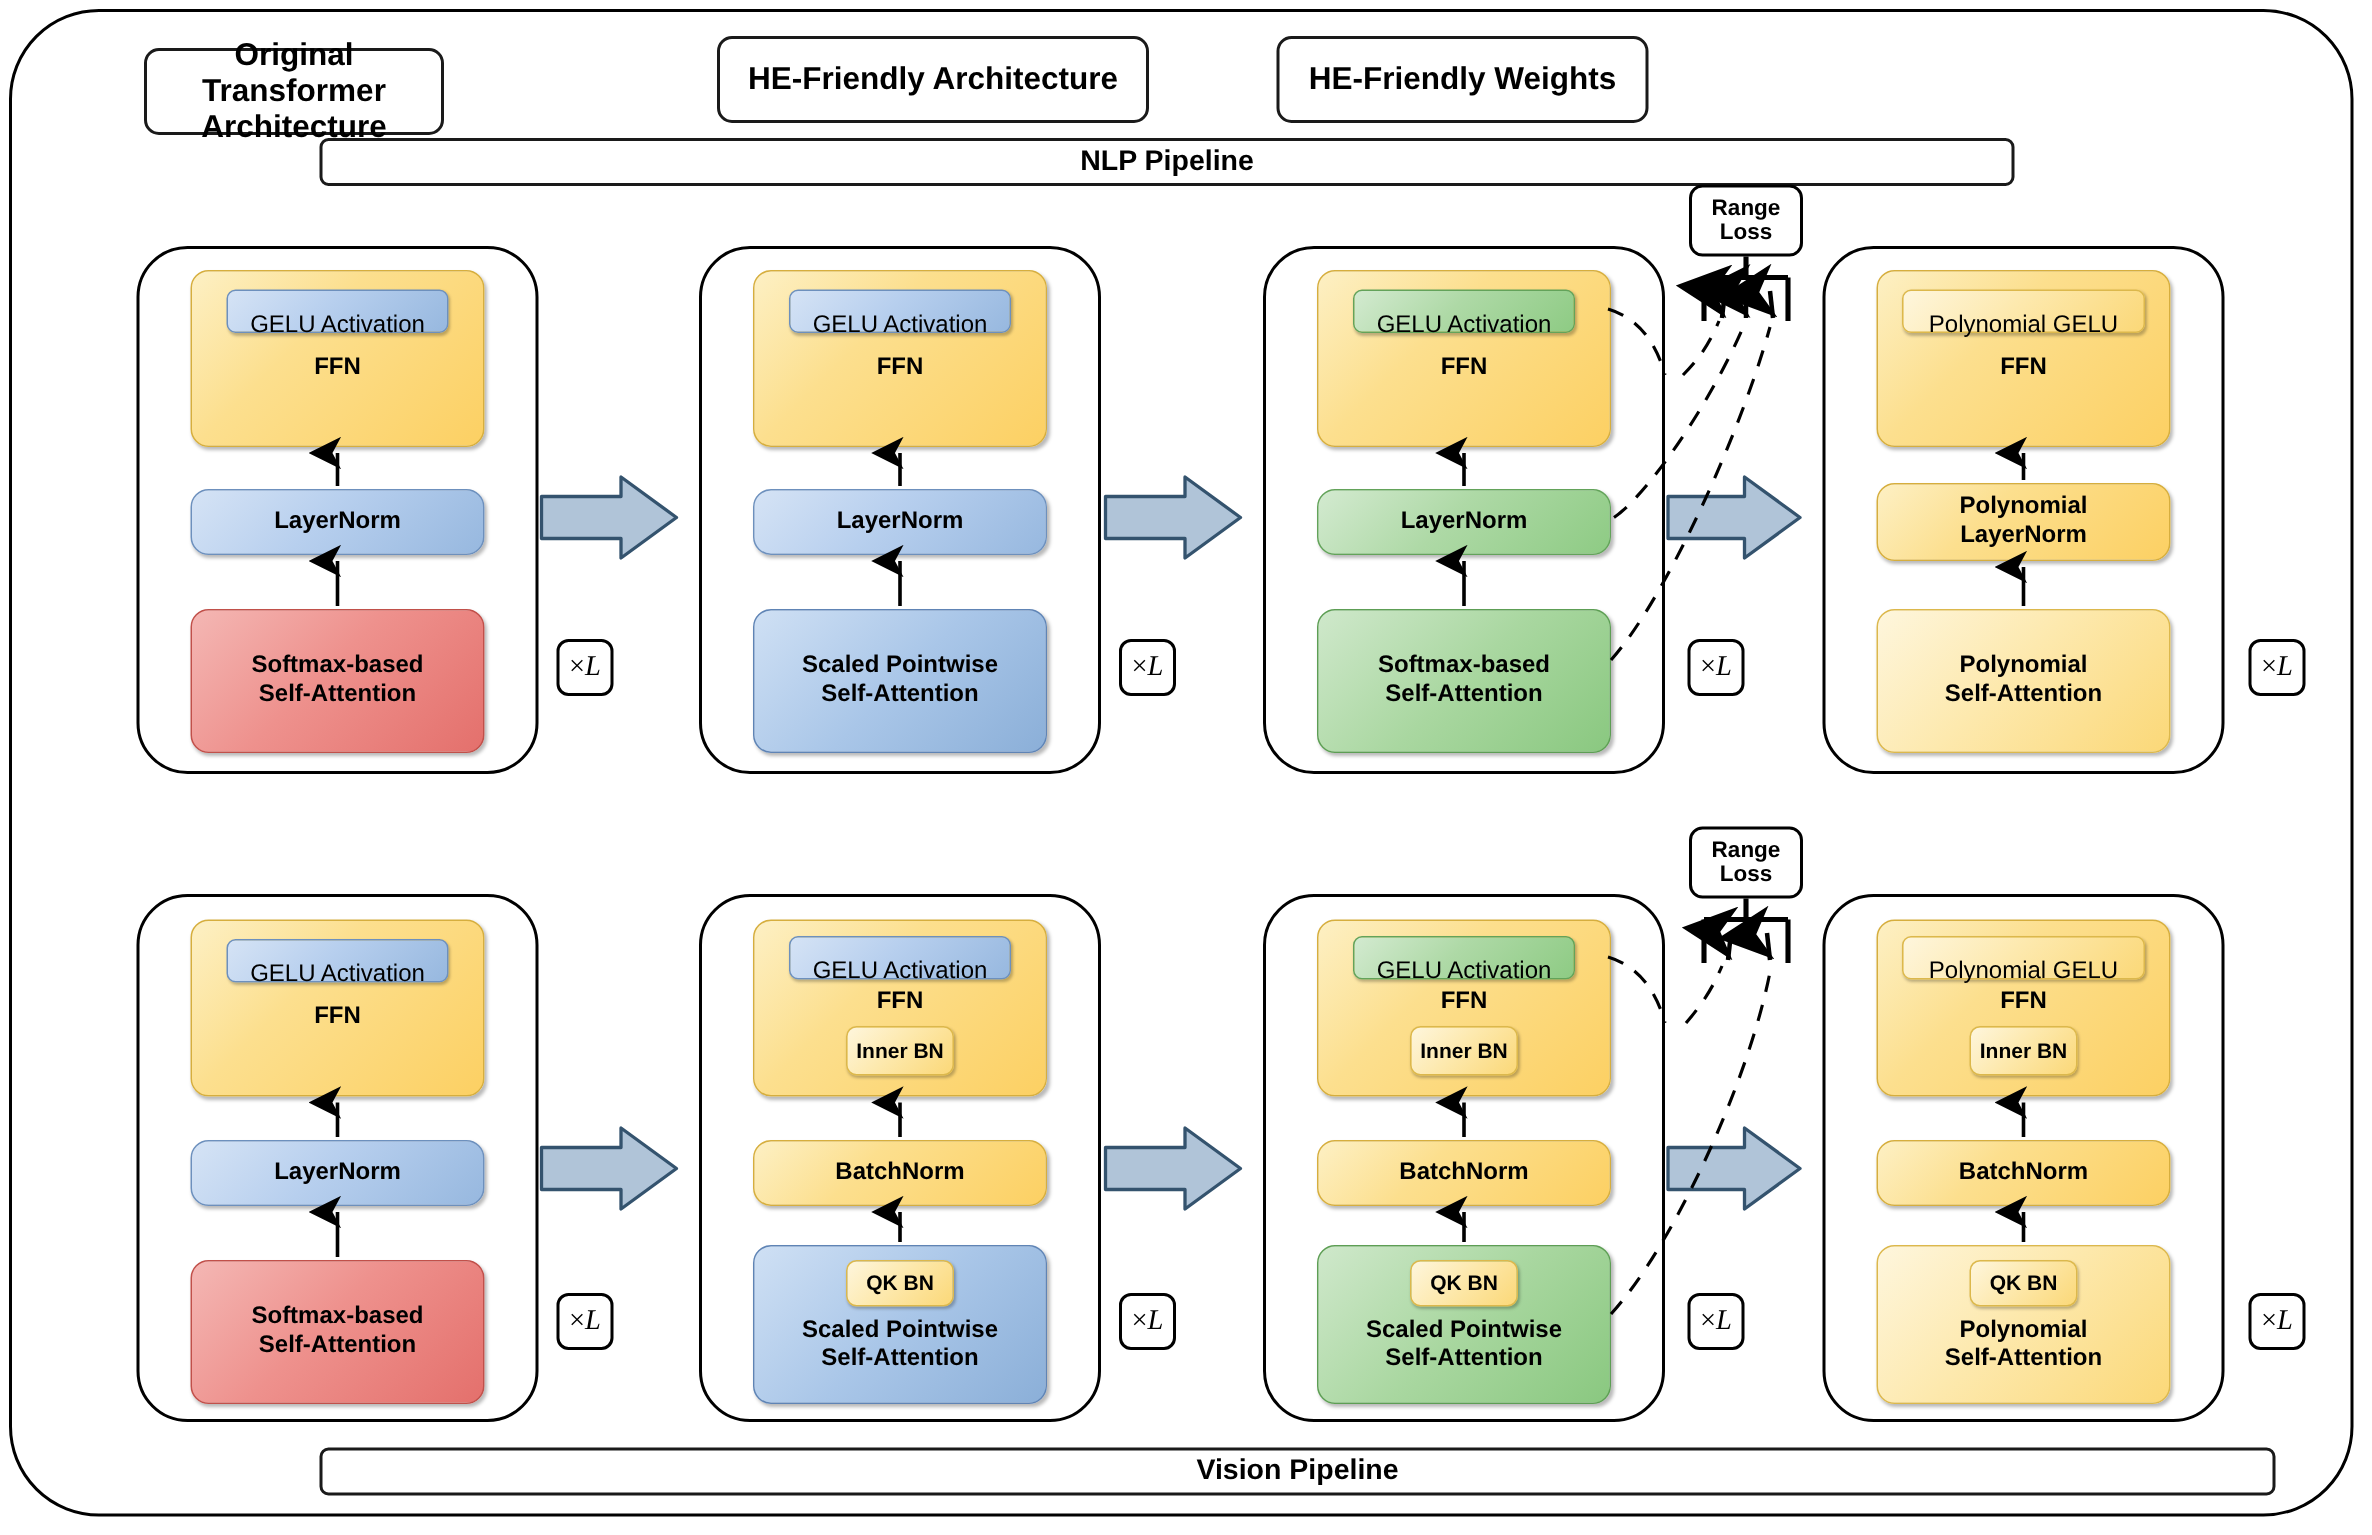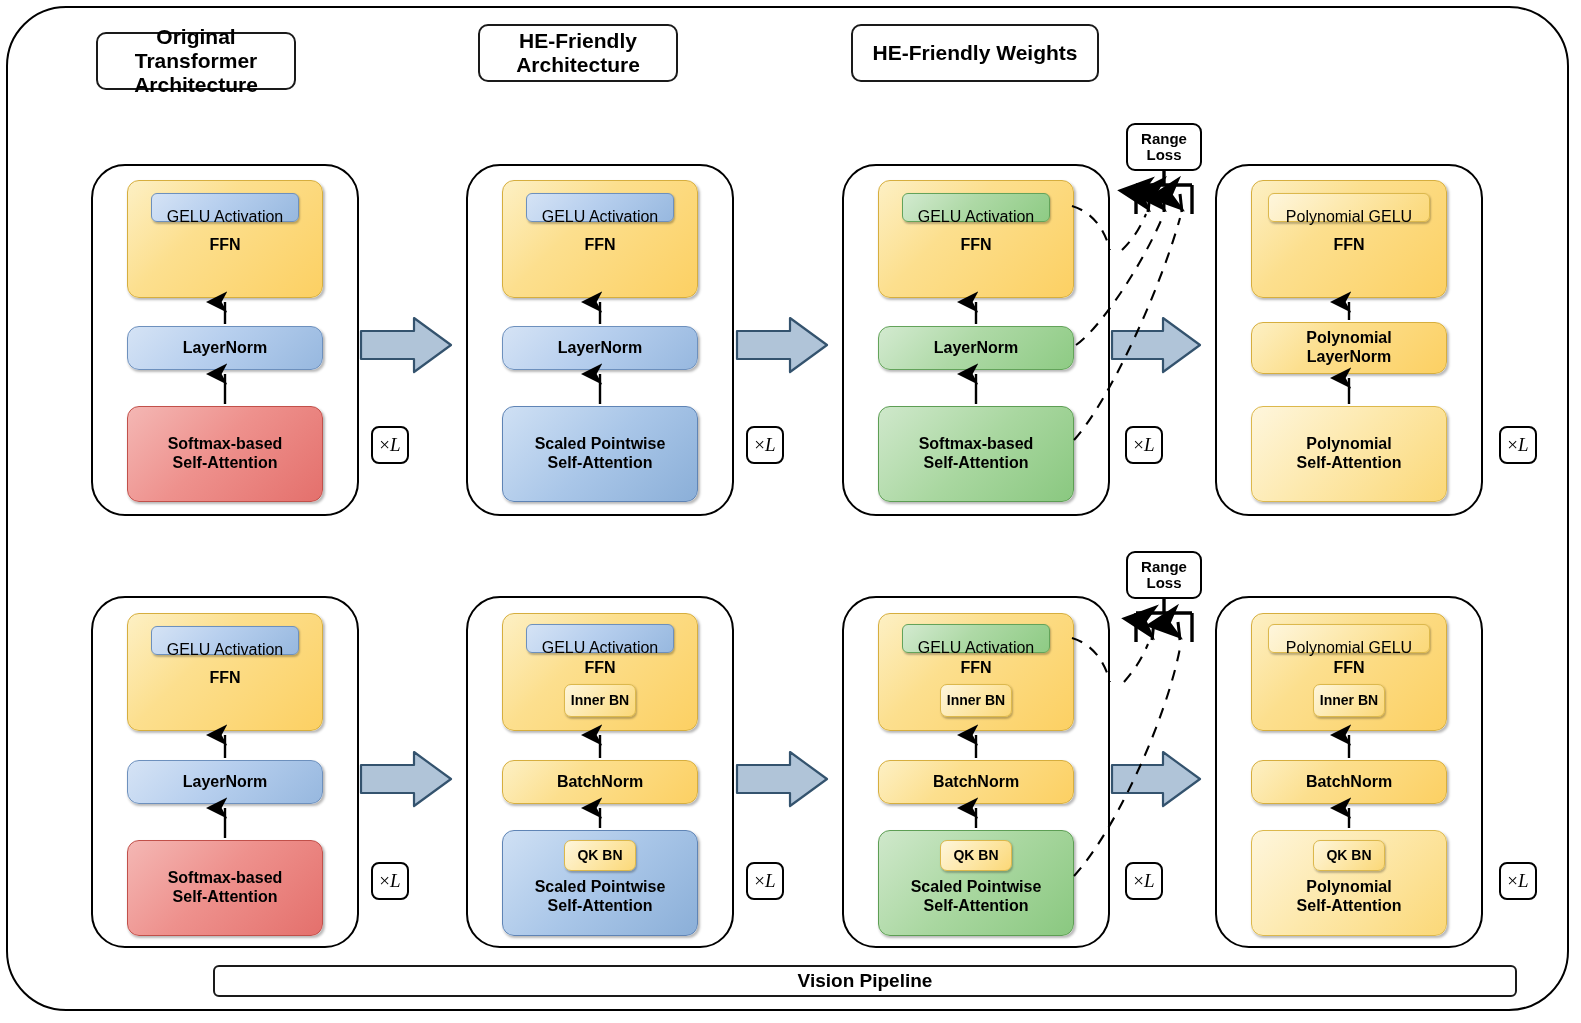--- a/index.html
+++ b/index.html
@@ -79,35 +79,38 @@
 
   <div class="outer-frame"></div>
 
   <div class="col-header" style="left:96px;top:32px;width:200px;height:58px;">
     <div>
       <span class="line">Original Transformer</span>
       <span class="line">Architecture</span>
     </div>
   </div>
 
-  <div class="col-header" style="left:478px;top:24px;width:200px;height:58px;">
+  <div class="col-header" style="left:478px;top:24px;width:288px;height:58px;">
     <div>
       <span class="line">HE-Friendly</span>
       <span class="line">Architecture</span>
     </div>
   </div>
 
   <div class="col-header" style="left:851px;top:24px;width:248px;height:58px;">
     <div>
       <span class="line">HE-Friendly</span>
       <span class="line">Weights</span>
     </div>
   </div>
 
 
+  <div class="pipeline-bar" style="left:213px;top:92px;width:1130px;height:32px;">
+    <span>NLP Pipeline</span>
+  </div>
 
   <div class="pipeline-bar" style="left:213px;top:965px;width:1304px;height:32px;">
     <span>Vision Pipeline</span>
   </div>
 
   <div class="stage-box" style="left:91px;top:164px;width:268px;height:352px;"></div>
   <div class="stage-box" style="left:466px;top:164px;width:268px;height:352px;"></div>
   <div class="stage-box" style="left:842px;top:164px;width:268px;height:352px;"></div>
   <div class="stage-box" style="left:1215px;top:164px;width:268px;height:352px;"></div>
 

